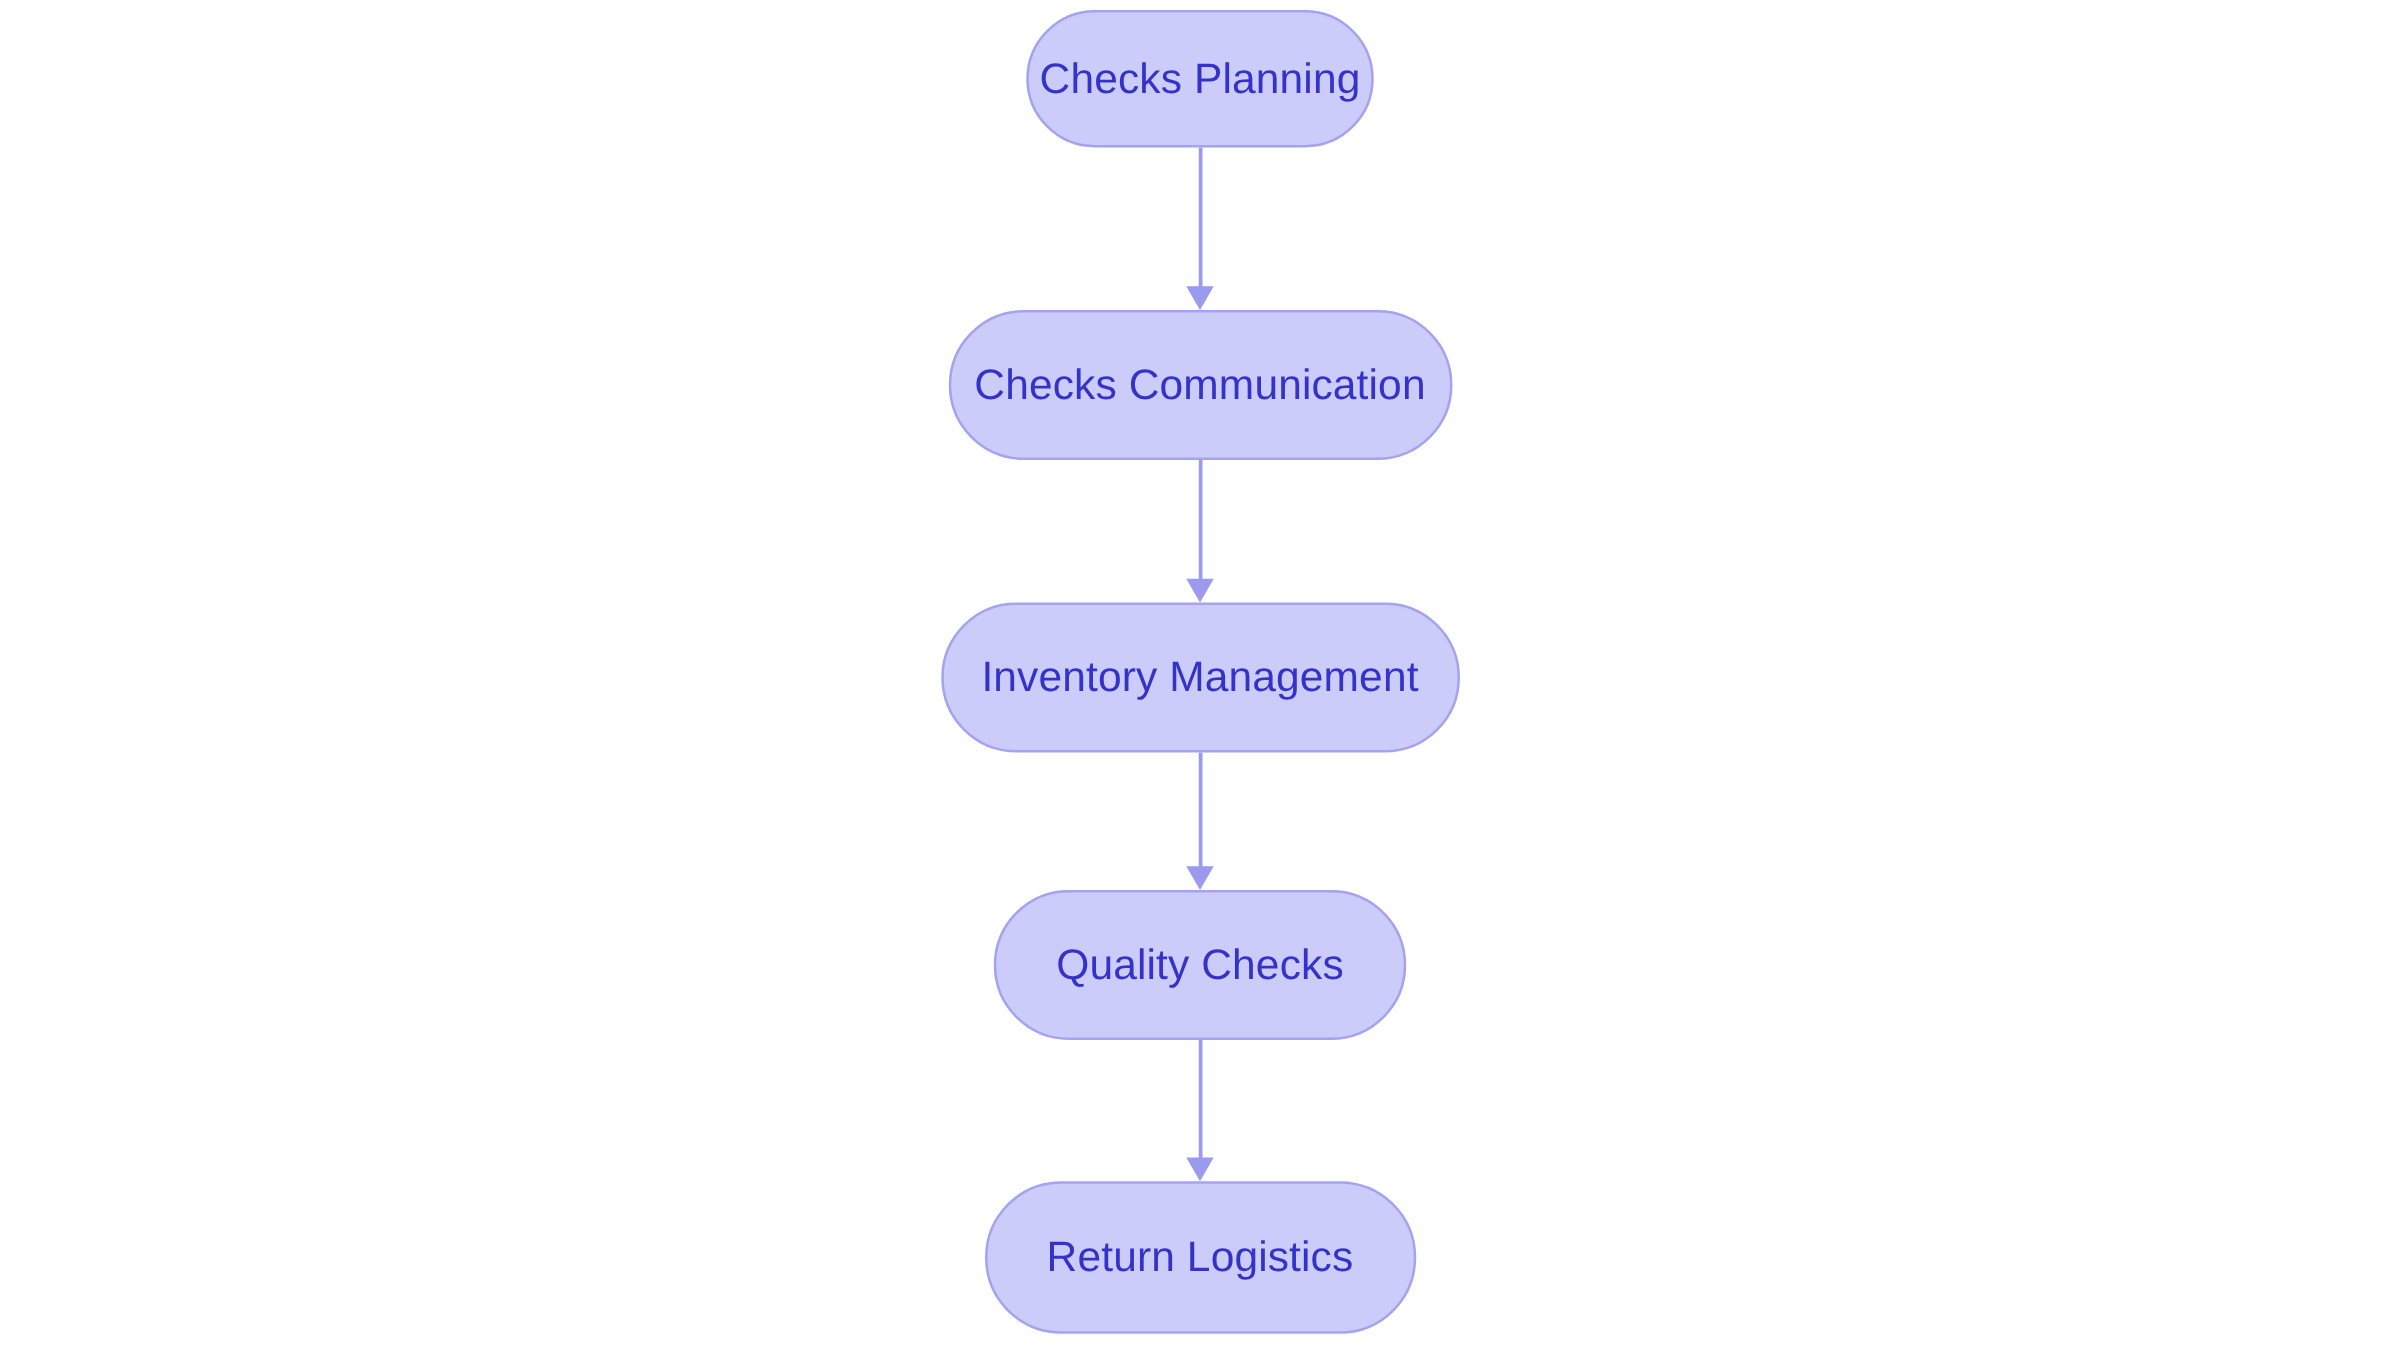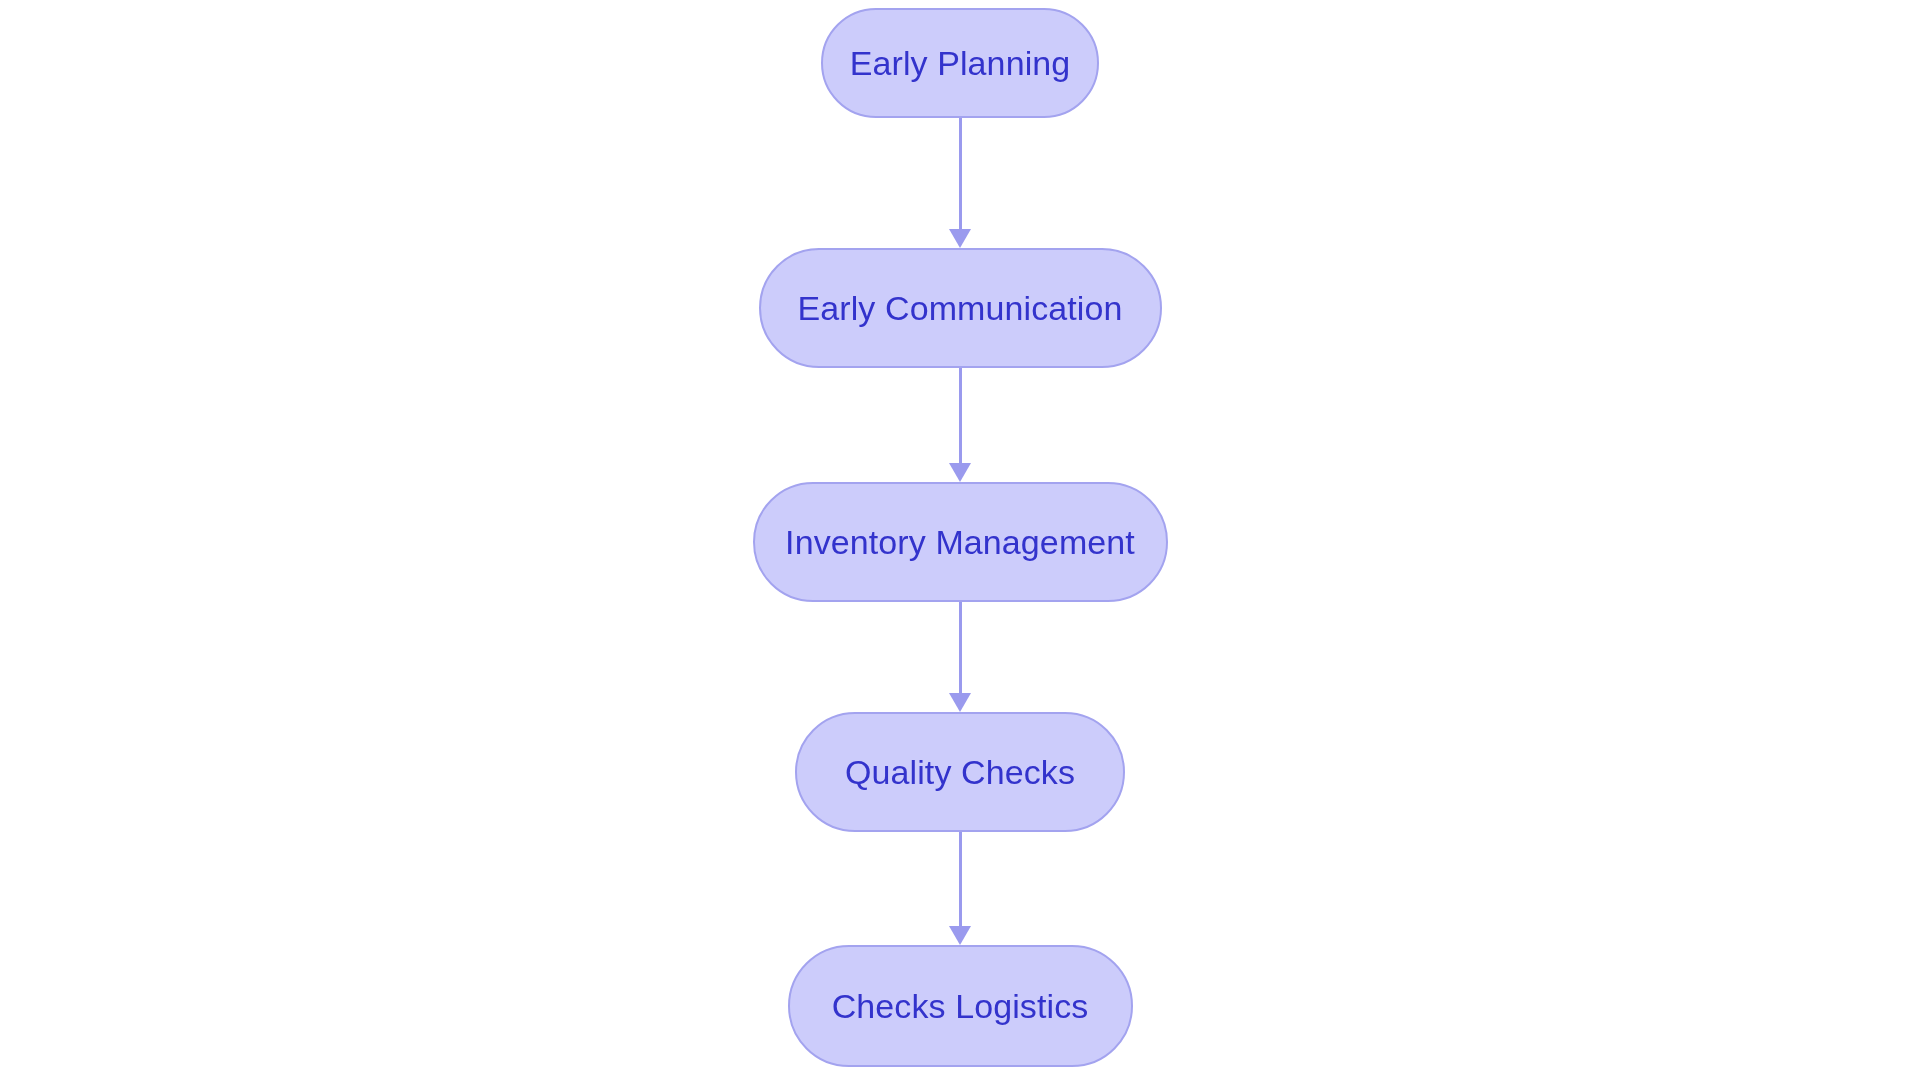--- a/index.html
+++ b/index.html
@@ -95,30 +95,30 @@
 </style>
 </head>
 <body>
 
 <div id="flowchart">
   <div class="flow-column">
 
     <div class="spacer-top"></div>
 
     <div class="node node-0">
-      <span class="node-label">Early Planning</span>
+      <span class="node-label">Checks Planning</span>
     </div>
 
     <div class="connector connector-0">
       <div class="connector-line"></div>
       <div class="connector-arrow"></div>
     </div>
 
     <div class="node node-1">
-      <span class="node-label">Early Communication</span>
+      <span class="node-label">Checks Communication</span>
     </div>
 
     <div class="connector connector-1">
       <div class="connector-line"></div>
       <div class="connector-arrow"></div>
     </div>
 
     <div class="node node-2">
       <span class="node-label">Inventory Management</span>
     </div>
@@ -131,17 +131,17 @@
     <div class="node node-3">
       <span class="node-label">Quality Checks</span>
     </div>
 
     <div class="connector connector-3">
       <div class="connector-line"></div>
       <div class="connector-arrow"></div>
     </div>
 
     <div class="node node-4">
-      <span class="node-label">Checks Logistics</span>
+      <span class="node-label">Return Logistics</span>
     </div>
 
   </div>
 </div>
 
 </body></html>

